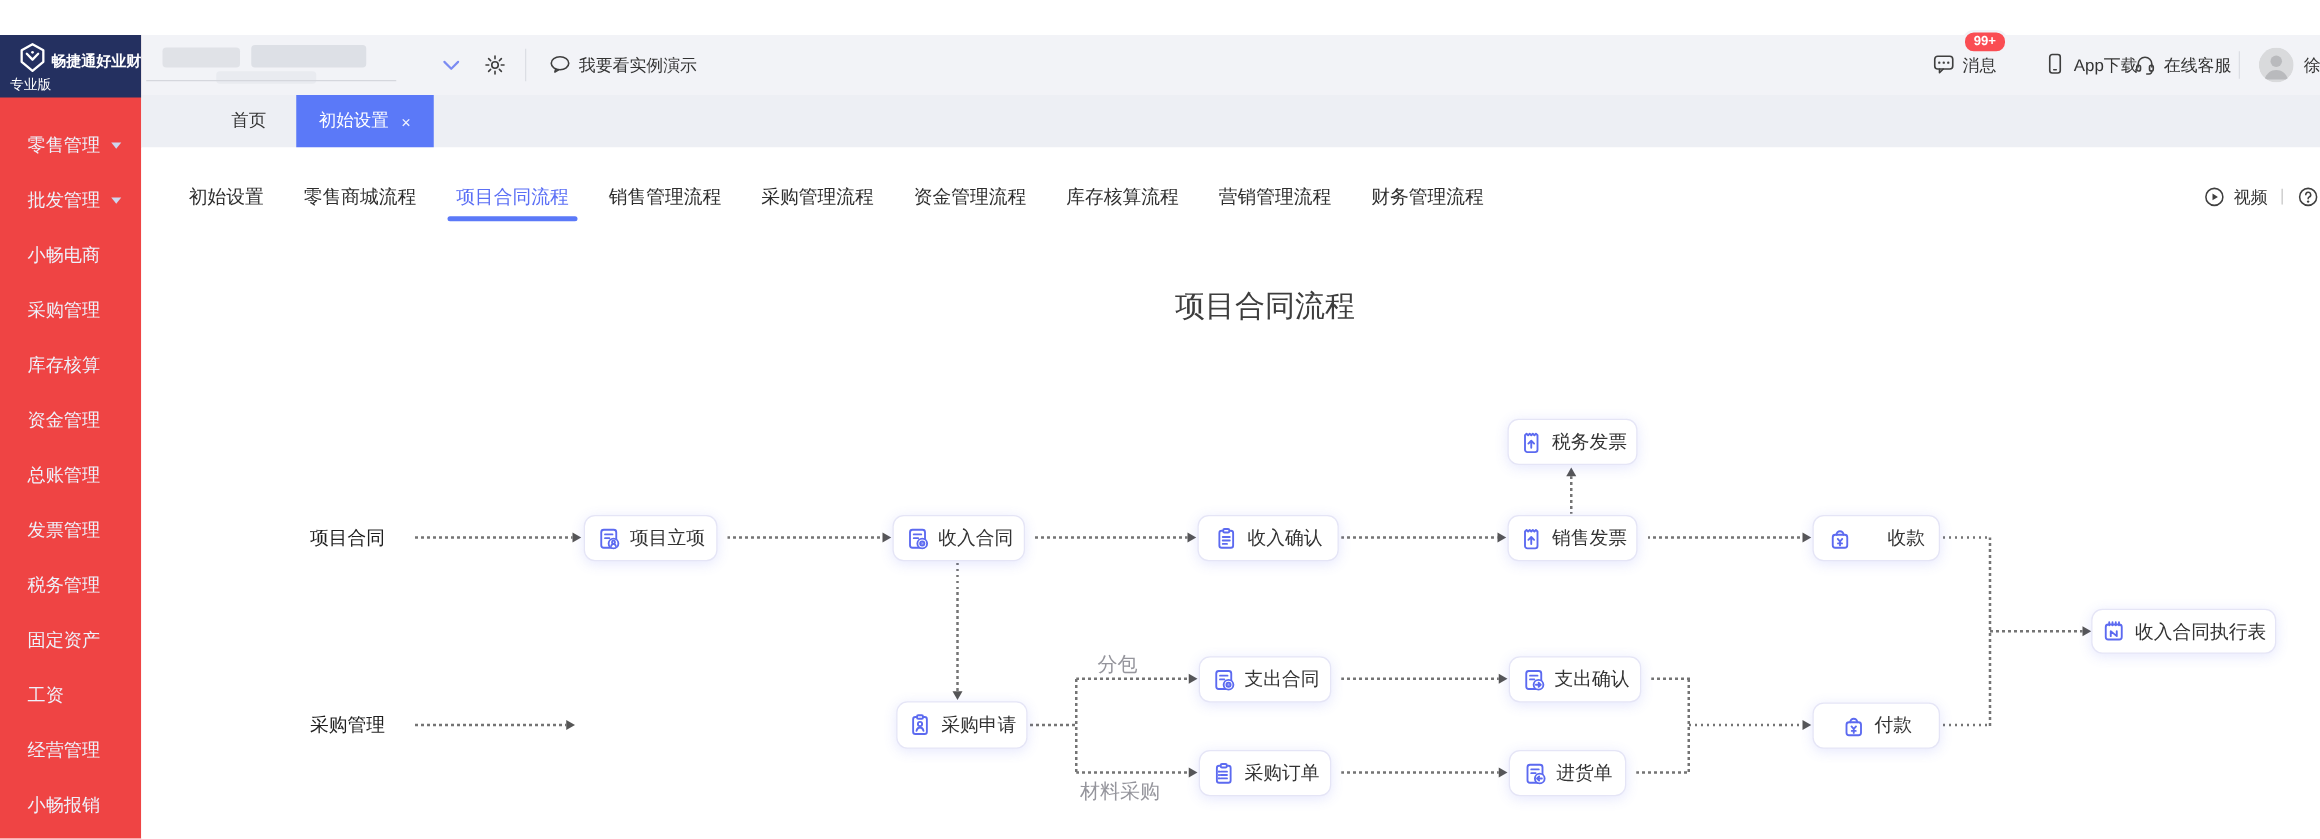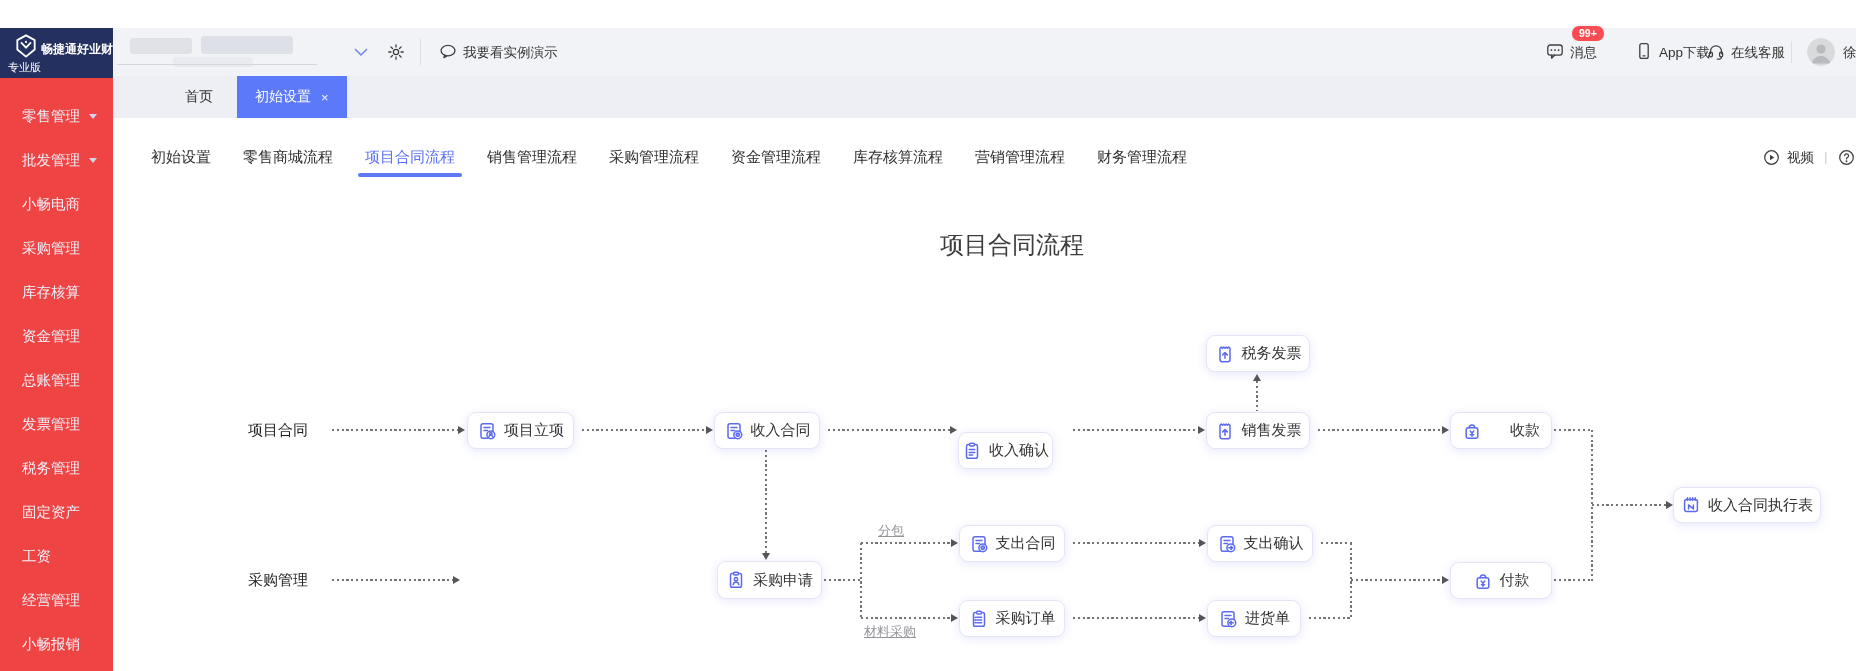--- a/index.html
+++ b/index.html
@@ -42,21 +42,21 @@
   .navtools{position:absolute;left:1650px;top:31px;display:flex;gap:7px;font-size:13.5px;color:#333;white-space:nowrap;}
   .navtools .sep{color:#ccc;margin:0 3px;}
   
   .flow{position:absolute;left:0;top:0;width:1856px;height:671px;pointer-events:none;}
   .ftitle{position:absolute;left:882px;top:229px;width:260px;text-align:center;font-size:24px;color:#3d3d3d;pointer-events:auto;}
   .fnode{position:absolute;box-sizing:border-box;display:flex;align-items:center;justify-content:center;gap:7px;
          background:#fff;border:1px solid #e5e5f6;border-radius:9px;box-shadow:0 2px 10px rgba(92,106,240,.16);
          font-size:15px;color:#333;pointer-events:auto;cursor:pointer;white-space:nowrap;}
   .fnode svg{flex:0 0 auto;}
   .flabel{position:absolute;font-size:15px;color:#1f1f1f;pointer-events:auto;white-space:nowrap;}
-  .fbranch{position:absolute;font-size:13px;color:#95959c;pointer-events:auto;white-space:nowrap;text-decoration:underline;}
+  .fbranch{position:absolute;font-size:16px;color:#95959c;pointer-events:auto;white-space:nowrap;}
   .eh{position:absolute;height:2px;background:repeating-linear-gradient(90deg,#747474 0 2.2px,transparent 2.2px 4.8px);}
   .ev{position:absolute;width:2px;background:repeating-linear-gradient(180deg,#747474 0 2.2px,transparent 2.2px 4.8px);}
   .ar{position:absolute;width:0;height:0;}
   .ar.right{border-top:4px solid transparent;border-bottom:4px solid transparent;border-left:7px solid #565656;}
   .ar.up{border-left:4px solid transparent;border-right:4px solid transparent;border-bottom:7px solid #565656;}
   .ar.down{border-left:4px solid transparent;border-right:4px solid transparent;border-top:7px solid #565656;}
 </style>
 </head>
 <body>
 
@@ -292,21 +292,21 @@
           <svg width="20" height="20" viewBox="0 0 20 20" fill="none" stroke="#5C6AF0" stroke-width="1.5" stroke-linecap="round" stroke-linejoin="round">
             <rect x="4" y="2.8" width="12" height="14.4" rx="2"></rect>
             <path d="M7 6.5h6M7 9.5h3.5"></path>
             <circle cx="13.8" cy="13.8" r="3.9" fill="#fff"></circle>
             <circle cx="13.8" cy="13.8" r="1.7"></circle>
             <circle cx="13.8" cy="13.8" r="0.3" fill="#5C6AF0"></circle>
           </svg>
         </span>
         <span>收入合同</span>
       </div>
-      <div class="fnode" style="left: 958px; top: 432px; width: 95px; height: 37px;">
+      <div class="fnode" style="left: 958px; top: 412px; width: 113px; height: 37px;">
         <span style="display: flex;">
           <svg width="20" height="20" viewBox="0 0 20 20" fill="none" stroke="#5C6AF0" stroke-width="1.5" stroke-linecap="round" stroke-linejoin="round">
             <rect x="4.5" y="3.6" width="11" height="13.6" rx="1.8"></rect>
             <rect x="7.6" y="2.2" width="4.8" height="2.8" rx="1" fill="#fff"></rect>
             <path d="M7.2 8.6h5.6M7.2 11.4h5.6M7.2 14.1h3.4"></path>
           </svg>
         </span>
         <span>收入确认</span>
       </div>
       <div class="fnode" style="left: 1206px; top: 412px; width: 104px; height: 37px;">

